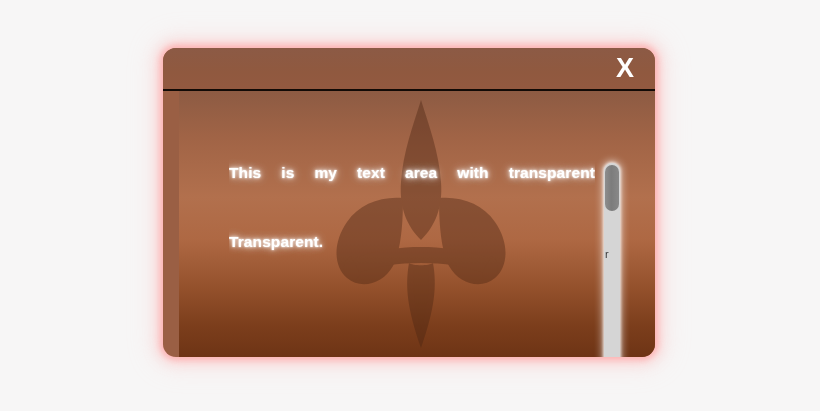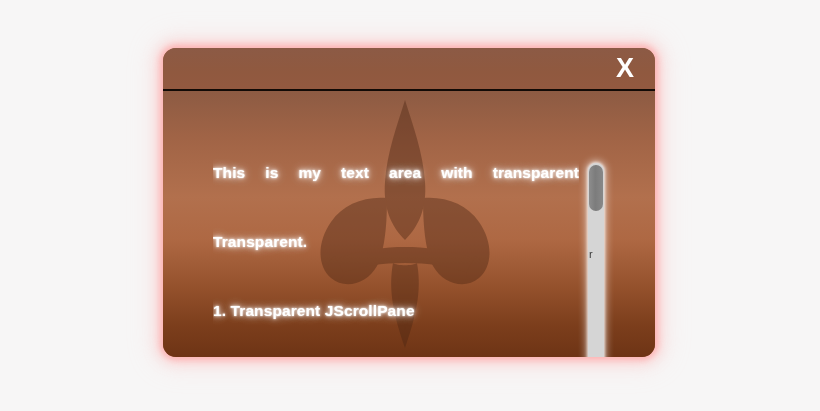--- a/index.html
+++ b/index.html
@@ -65,21 +65,21 @@
     font-family: "Liberation Sans", sans-serif;
     line-height: 1;
     cursor: pointer;
     user-select: none;
     z-index: 7;
   }
 
   
   #window-body {
     position: absolute;
-    left: 0;
+    left: 16px;
     top: 43px;
     width: 100%;
     height: 266px;
     background: linear-gradient(to bottom,
       #8d5b43 0%,
       #a16446 18%,
       #b2704d 40%,
       #ae6843 56%,
       #94512c 74%,
       #7c3e1c 88%,
@@ -244,21 +244,20 @@
 
       <div id="text-area" aria-label="This is my text area with transparent Background.
 1. Transparent JScrollPane
 2. Transparent JTextArea
 3. Visible JScrollBar
 
 //random texts
 How would one calculate the number of bytes of plaintext that could be">
         <span class="ta-line justify">This is my text area with transparent</span>
         <span class="ta-line plain">Transparent.</span>
-        <span class="ta-line plain">1. Transparent JScrollPane</span>
         
         
         
         
         
         
       </div>
 
       <div id="scrollbar">
         <div id="scrollbar-track">

